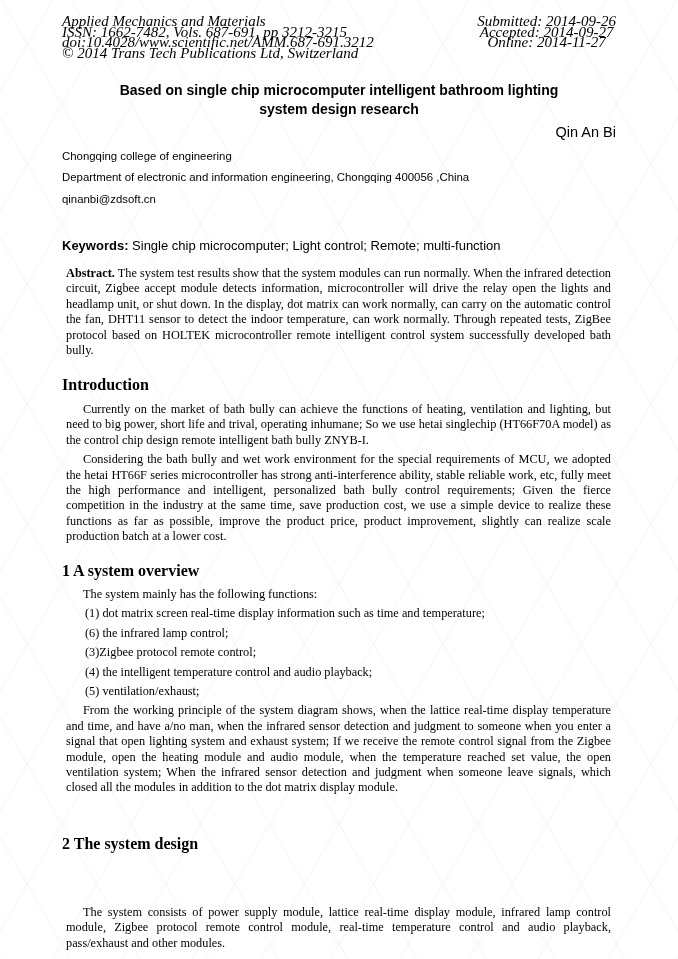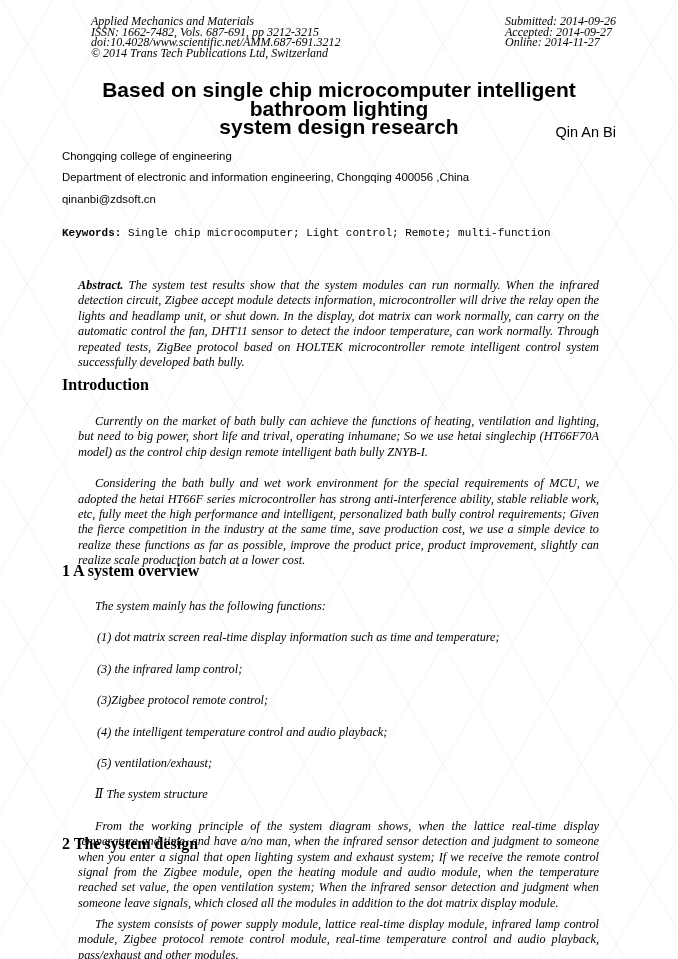--- a/index.html
+++ b/index.html
@@ -7,35 +7,35 @@
     width: 678px; height: 959px; overflow: hidden; background: #ffffff;
     position: relative; color: #000;
     font-family: "Liberation Serif", "DejaVu Serif", serif;
   }
   .watermark {
     position: absolute; inset: 0; pointer-events: none;
     background-image:
       repeating-linear-gradient(60deg, rgba(0,0,0,0.018) 0 2px, transparent 2px 60px),
       repeating-linear-gradient(-60deg, rgba(0,0,0,0.018) 0 2px, transparent 2px 60px);
   }
-  .hdr { position: absolute; top: 16px; font-style: italic; font-size: 12px; line-height: 10.6px; margin-left: 29px; }
+  .hdr { position: absolute; top: 16px; font-style: italic; font-size: 15px; line-height: 10.6px; }
   .hdr-left { left: 62px; }
-  .hdr-right { right: 62px; text-align: left; }
+  .hdr-right { right: 62px; text-align: center; }
   .title {
     position: absolute; left: 62px; width: 554px; top: 81px; text-align: center;
-    font-family: "Liberation Sans", sans-serif; font-weight: bold; font-size: 21px; line-height: 18.5px;
+    font-family: "Liberation Sans", sans-serif; font-weight: bold; font-size: 14px; line-height: 18.5px;
   }
   .author { position: absolute; left: 62px; width: 554px; top: 124px; text-align: right;
     font-family: "Liberation Sans", sans-serif; font-size: 14.5px; }
   .aff { position: absolute; left: 62px; width: 554px; text-align: left;
     font-family: "Liberation Sans", sans-serif; font-size: 11.4px; }
-  .kw { position: absolute; left: 62px; top: 227px; font-family: Liberation Mono, monospace; font-size: 11px; }
+  .kw { position: absolute; left: 62px; top: 238px; font-family: Liberation Sans, sans-serif; font-size: 13px; }
   .kw b { font-weight: bold; }
   .block { position: absolute; left: 62px; width: 553px; font-size: 12.3px; line-height: 15.4px; text-align: justify; }
-  .block p { margin: 16px; font-style: italic; }
+  .block p { margin: 4px; }
   .indent { text-indent: 17px; }
   .h { font-weight: bold; font-size: 16px; position: absolute; left: 62px; }
   .li { margin: 0; padding-left: 19px; }
   .li2 { margin: 0; padding-left: 17px; }
   .li-sub { margin: 0; padding-left: 27px; }
 </style>
 </head>
 <body>
 
 <div class="watermark"></div>
@@ -74,24 +74,23 @@
 <div class="h" style="top:376px">Introduction</div>
 <div class="block" style="top:398px">
   <p class="indent">Currently on the market of bath bully can achieve the functions of heating, ventilation and lighting, but need to big power, short life and trival, operating inhumane; So we use hetai singlechip (HT66F70A model) as the control chip design remote intelligent bath bully ZNYB-I.</p>
   <p class="indent">Considering the bath bully and wet work environment for the special requirements of MCU, we adopted the hetai HT66F series microcontroller has strong anti-interference ability, stable reliable work, etc, fully meet the high performance and intelligent, personalized bath bully control requirements; Given the fierce competition in the industry at the same time, save production cost, we use a simple device to realize these functions as far as possible, improve the product price, product improvement, slightly can realize scale production batch at a lower cost.</p>
 </div>
 
 <div class="h" style="top:562px">1 A system overview</div>
 <div class="block" style="top:583px">
   <p class="li2">The system mainly has the following functions:</p>
   <p class="li">(1) dot matrix screen real-time display information such as time and temperature;</p>
-  <p class="li">(3) the infrared lamp control;</p>
+  <p class="li">(6) the infrared lamp control;</p>
   <p class="li">(3)Zigbee protocol remote control;</p>
   <p class="li">(4) the intelligent temperature control and audio playback;</p>
   <p class="li">(5) ventilation/exhaust;</p>
-  <p class="li2">Ⅱ The system structure</p>
   <p class="indent">From the working principle of the system diagram shows, when the lattice real-time display temperature and time, and have a/no man, when the infrared sensor detection and judgment to someone when you enter a signal that open lighting system and exhaust system; If we receive the remote control signal from the Zigbee module, open the heating module and audio module, when the temperature reached set value, the open ventilation system; When the infrared sensor detection and judgment when someone leave signals, which closed all the modules in addition to the dot matrix display module.</p>
 </div>
 
 <div class="h" style="top:835px">2 The system design</div>
 <div class="block" style="top:901px">
   <p class="indent">The system consists of power supply module, lattice real-time display module, infrared lamp control module, Zigbee protocol remote control module, real-time temperature control and audio playback, pass/exhaust and other modules.</p>
 </div>
 
 </body></html>

